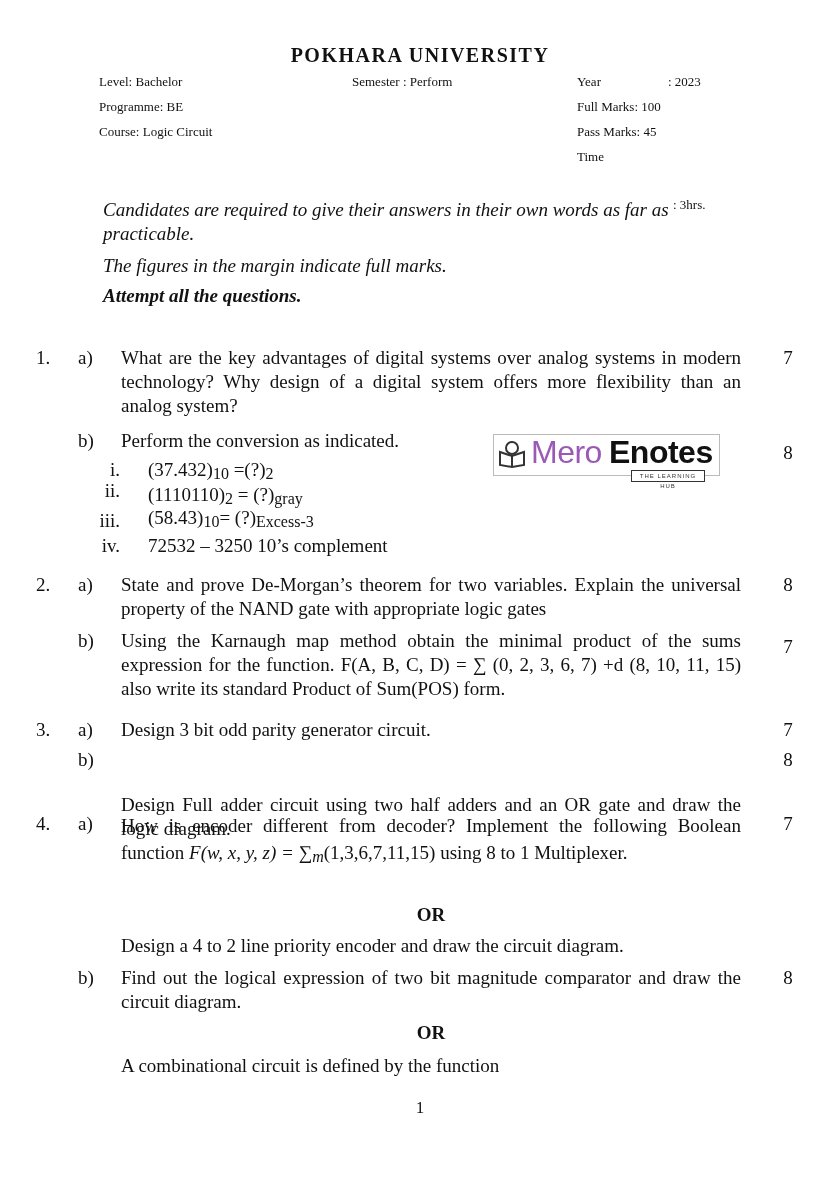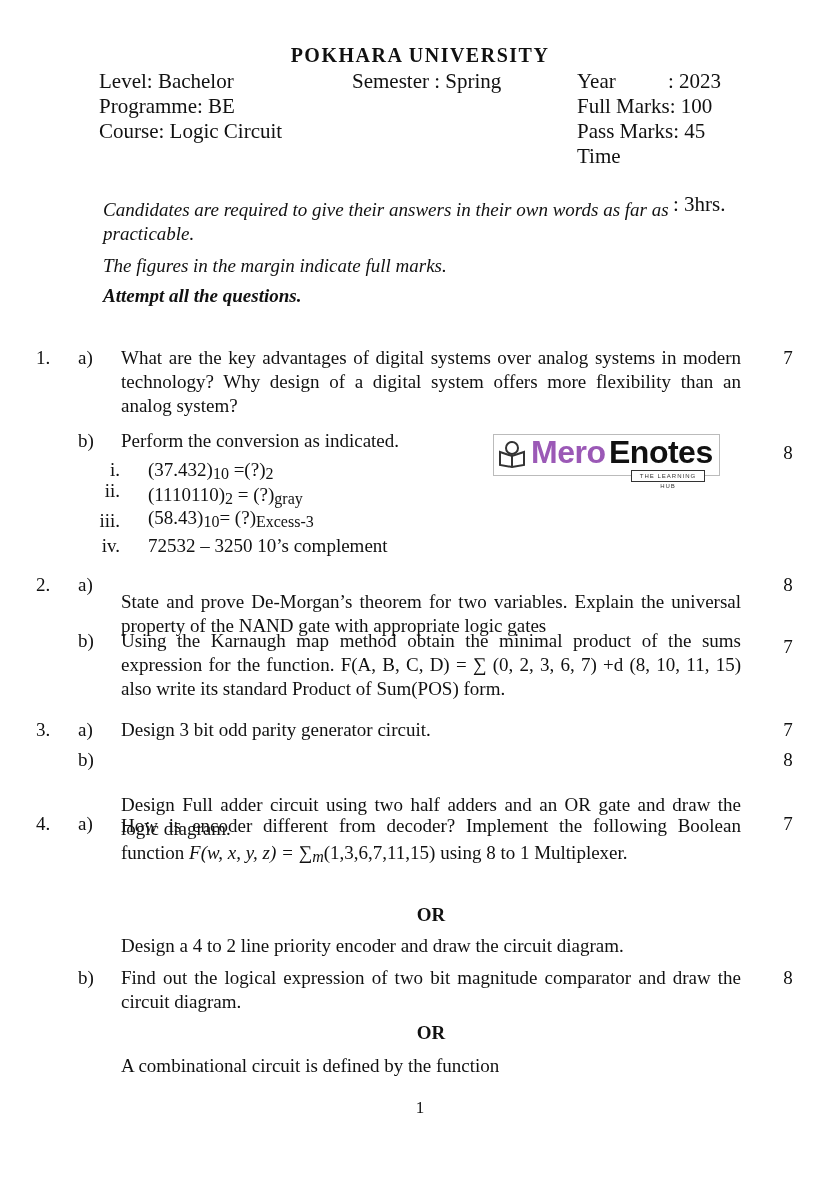--- a/index.html
+++ b/index.html
@@ -1,53 +1,53 @@
 <!DOCTYPE html>
 <html><head>
 <meta charset="utf-8">
 <style>
   html, body { margin:0; padding:0; background:#ffffff; }
   body { width:840px; height:1190px; position:relative; overflow:hidden;
          font-family:"Liberation Serif", "DejaVu Serif", serif; color:#111; }
   .abs { position:absolute; }
   .title { left:0; width:840px; top:44px; text-align:center; font-weight:bold;
            font-size:20px; letter-spacing:1.5px; }
-  .meta { font-size:21px; line-height:25px; white-space:nowrap; }
+  .meta { font-size:13px; line-height:25px; white-space:nowrap; }
   .instr { left:103px; font-style:italic; font-size:19px; line-height:24px; width:640px; }
   .bold { font-weight:bold; }
   .q { font-size:19px; line-height:24px; }
   .qnum { left:36px; }
   .sub { left:78px; }
   .body { left:121px; width:620px; text-align:justify; }
   .marks { left:778px; width:20px; text-align:center; }
   .roman { left:80px; width:40px; text-align:right; }
   .conv { left:148px; }
   sub { font-size:16px; vertical-align:-3px; line-height:0; }
   .or { left:0; width:862px; text-align:center; font-weight:bold; font-size:19px; }
   .page { left:0; width:840px; top:1098px; text-align:center; font-size:17px; }
   .logo { left:493px; top:432px; width:230px; height:52px; }
   .logo-box { position:absolute; left:0; top:2px; width:225px; height:40px; border:1px solid #bbb; }
   .logo-mero { position:absolute; left:38px; top:2px; font-family:"Liberation Sans", sans-serif;
-               font-weight:bold; font-size:32px; color:#9b59b6; letter-spacing:-0.5px; }
+               font-weight:normal; font-size:32px; color:#9b59b6; letter-spacing:-0.5px; }
   .logo-enotes { position:absolute; left:116px; top:2px; font-family:"Liberation Sans", sans-serif;
                  font-weight:bold; font-size:32px; color:#111; letter-spacing:-0.5px; }
   .logo-tag { position:absolute; left:138px; top:38px; width:72px; height:10px; border:1px solid #333;
               font-family:"Liberation Sans", sans-serif; font-size:6px; line-height:10px;
               text-align:center; letter-spacing:1px; color:#333; background:#fff; }
   .logo-icon { position:absolute; left:4px; top:6px; width:30px; height:30px; }
   .math { font-style:italic; }
 </style>
 </head>
 <body>
 
 <div class="abs title">POKHARA UNIVERSITY</div>
 <div class="abs meta" style="left:99px; top:69px;">Level:  Bachelor</div>
 <div class="abs meta" style="left:99px; top:94px;">Programme: BE</div>
 <div class="abs meta" style="left:99px; top:119px;">Course: Logic Circuit</div>
-<div class="abs meta" style="left:352px; top:69px;">Semester : Spring</div>
+<div class="abs meta" style="left:352px; top:69px;">Semester : Perform</div>
 <div class="abs meta" style="left:577px; top:69px;">Year</div>
 <div class="abs meta" style="left:668px; top:69px;">: 2023</div>
 <div class="abs meta" style="left:577px; top:94px;">Full Marks: 100</div>
 <div class="abs meta" style="left:577px; top:119px;">Pass Marks: 45</div>
 <div class="abs meta" style="left:577px; top:144px;">Time</div>
 <div class="abs meta" style="left:673px; top:144px;margin-top:48px;">:  3hrs.</div>
 
 <div class="abs instr" style="top:198px;">Candidates are required to give their answers in their own words as far as practicable.</div>
 <div class="abs instr" style="top:254px;">The figures in the margin indicate full marks.</div>
 <div class="abs instr bold" style="top:284px;">Attempt all the questions.</div>
@@ -77,21 +77,21 @@
     <path d="M3 14 L15 18 L27 14 L27 27 L15 29 L3 27 Z" fill="none" stroke="#333" stroke-width="2"></path>
     <line x1="15" y1="18" x2="15" y2="29" stroke="#333" stroke-width="2"></line>
   </svg>
   <span class="logo-mero">Mero</span>
   <span class="logo-enotes">Enotes</span>
   <div class="logo-tag">THE LEARNING HUB</div>
 </div>
 
 <div class="abs q qnum" style="top:573px;">2.</div>
 <div class="abs q sub" style="top:573px;">a)</div>
-<div class="abs q body" style="top:573px;margin-top:17px;">State and prove De-Morgan’s theorem for two variables. Explain the universal property of the NAND gate with appropriate logic gates</div>
+<div class="abs q body" style="top:573px;">State and prove De-Morgan’s theorem for two variables. Explain the universal property of the NAND gate with appropriate logic gates</div>
 <div class="abs q marks" style="top:573px;">8</div>
 
 <div class="abs q sub" style="top:629px;">b)</div>
 <div class="abs q body" style="top:629px;">Using the Karnaugh map method obtain the minimal product of the sums expression for the function. F(A, B, C, D) = ∑ (0, 2, 3, 6, 7) +d (8, 10, 11, 15) also write its standard Product of Sum(POS) form.</div>
 <div class="abs q marks" style="top:635px;">7</div>
 
 <div class="abs q qnum" style="top:718px;">3.</div>
 <div class="abs q sub" style="top:718px;">a)</div>
 <div class="abs q body" style="top:718px;">Design 3 bit odd parity generator circuit.</div>
 <div class="abs q marks" style="top:718px;">7</div>

